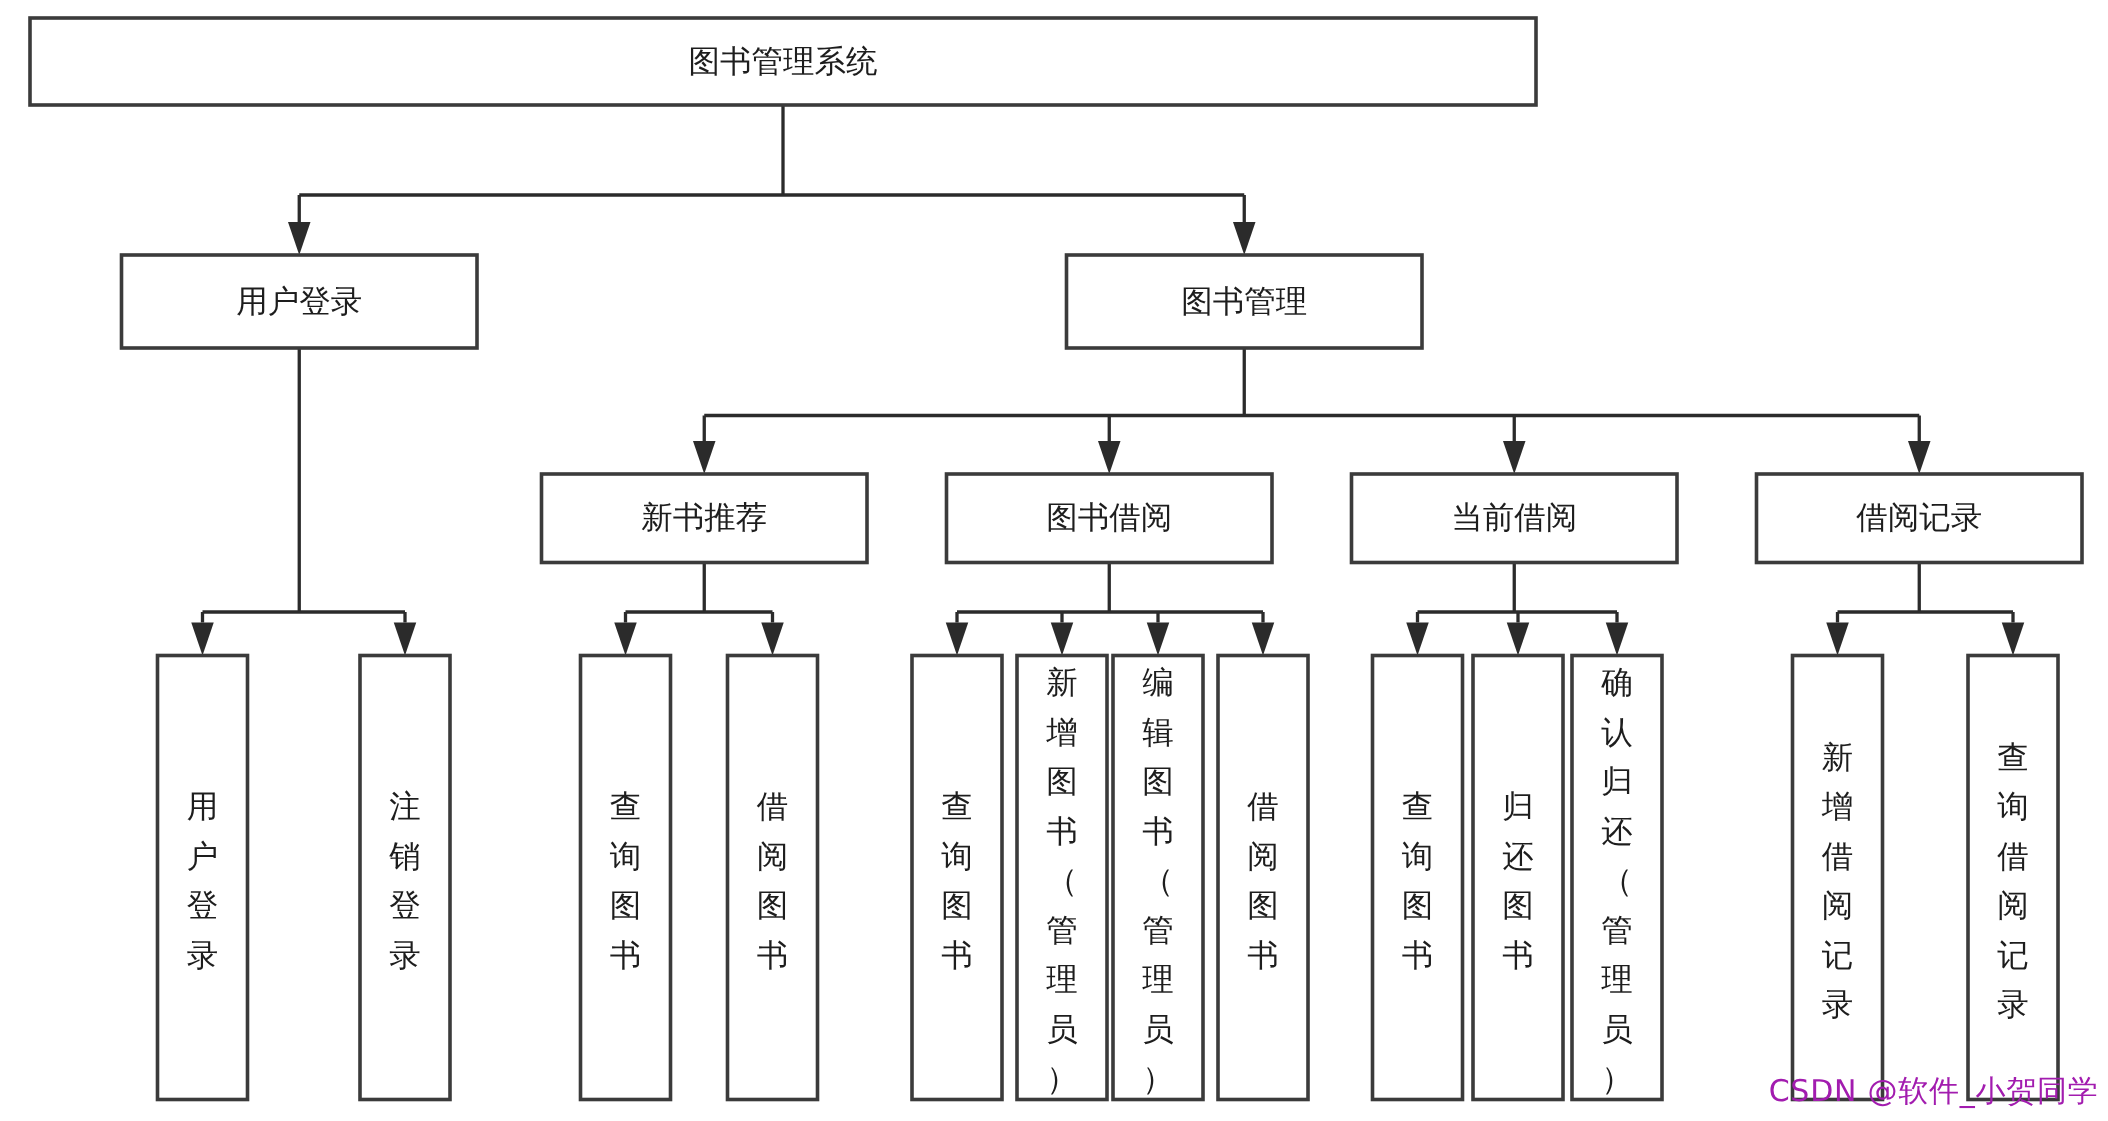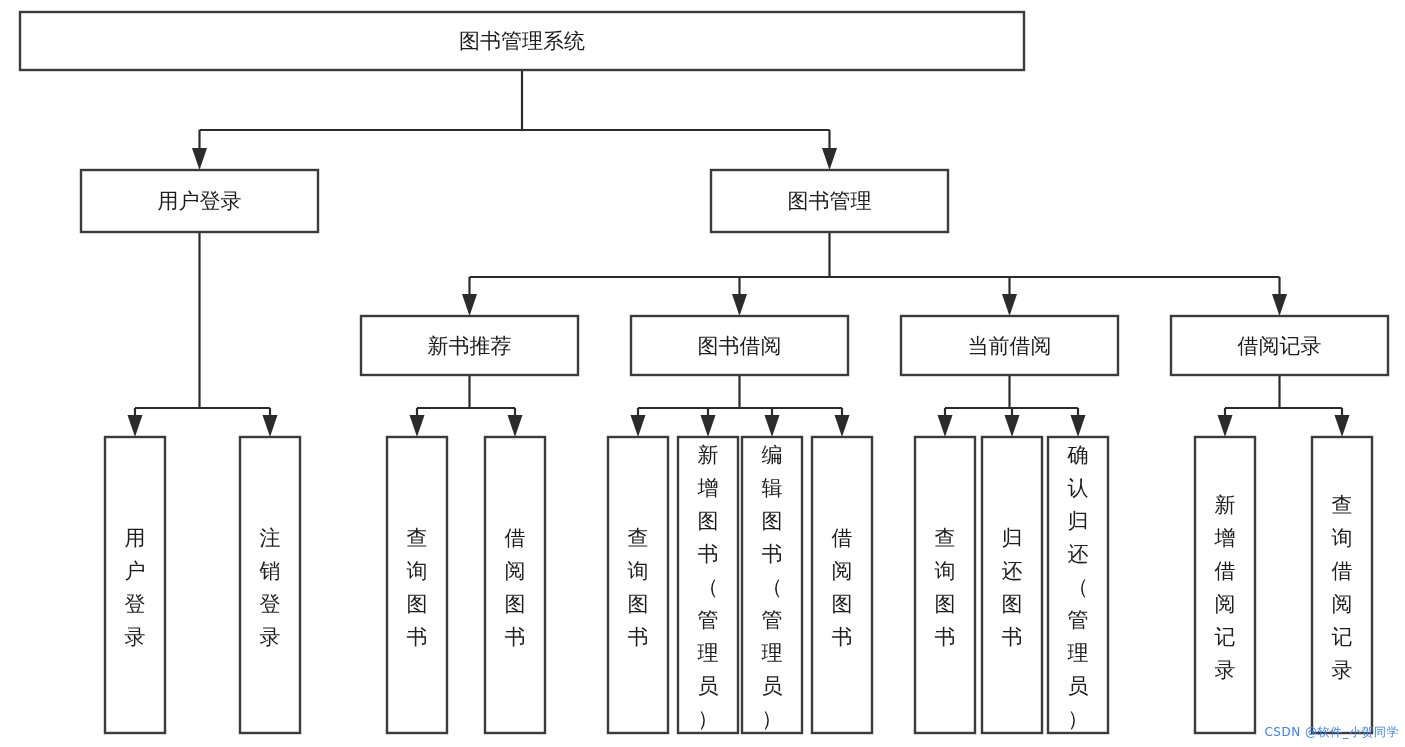--- a/index.html
+++ b/index.html
@@ -57,22 +57,22 @@
   }
   .arrow-head {
     fill: #2b2b2b;
     stroke: none;
   }
   .watermark-text {
     position: absolute;
     right: 6px;
     bottom: 6px;
     font-family: "DejaVu Sans", "Liberation Sans", sans-serif;
-    font-size: 12px;
-    color: #3b82f6;
+    font-size: 20px;
+    color: #a21caf;
     letter-spacing: 0.5px;
     white-space: nowrap;
     user-select: none;
   }
 </style>
 </head>
 <body>
 
 <div id="diagram-root">
   <svg class="diagram-canvas" viewBox="0 0 1405 747">

